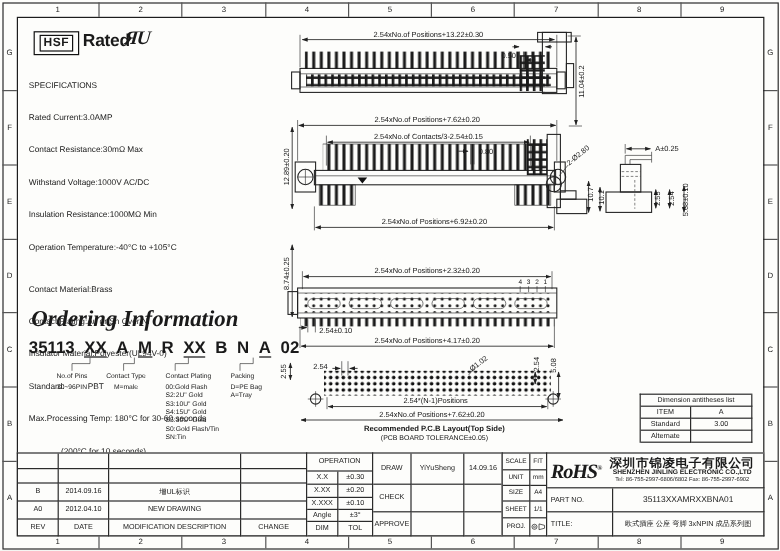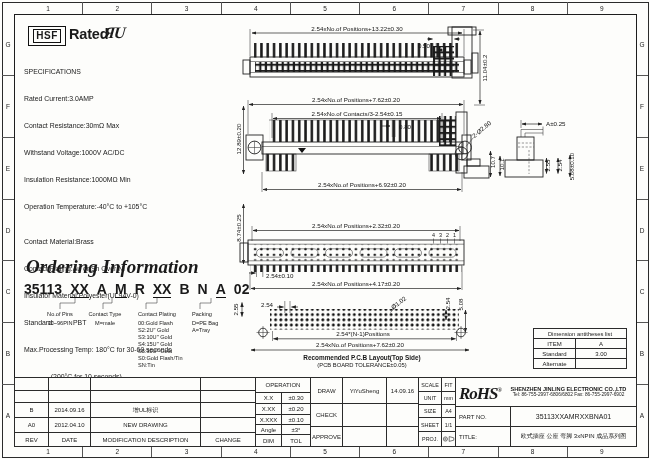--- a/index.html
+++ b/index.html
@@ -437,20 +437,21 @@
         <circle cx="3.4" cy="4" r="0.8" fill="none" stroke="#222" stroke-width="0.5"></circle>
         <path d="M7.2,1.6 L11.8,2.8 L11.8,5.2 L7.2,6.4 z" fill="none" stroke="#222" stroke-width="0.6"></path>
       </svg>
     </div>
   </div>
 
   <div class="tb" style="left:455px;top:377px;width:181px;grid-template-columns:55px 126px;grid-template-rows:29px 20px 20px;">
     <div class="company-top span2">
       <span class="logo"><span>RoHS</span><sup>®</sup></span>
       <span class="cnames">
+        <div class="cn">深圳市锦凌电子有限公司</div>
         <div class="en">SHENZHEN JINLING ELECTRONIC CO.,LTD</div>
         <div class="tel">Tel: 86-755-2997-6806/6802    Fax: 86-755-2997-6902</div>
       </span>
     </div>
     <div class="c left">PART NO.</div>
     <div class="c pn-value">35113XXAMRXXBNA01</div>
     <div class="c left">TITLE:</div>
     <div class="c title-value">欧式插座 公座 弯脚 3xNPIN 成品系列图</div>
   </div>
 

